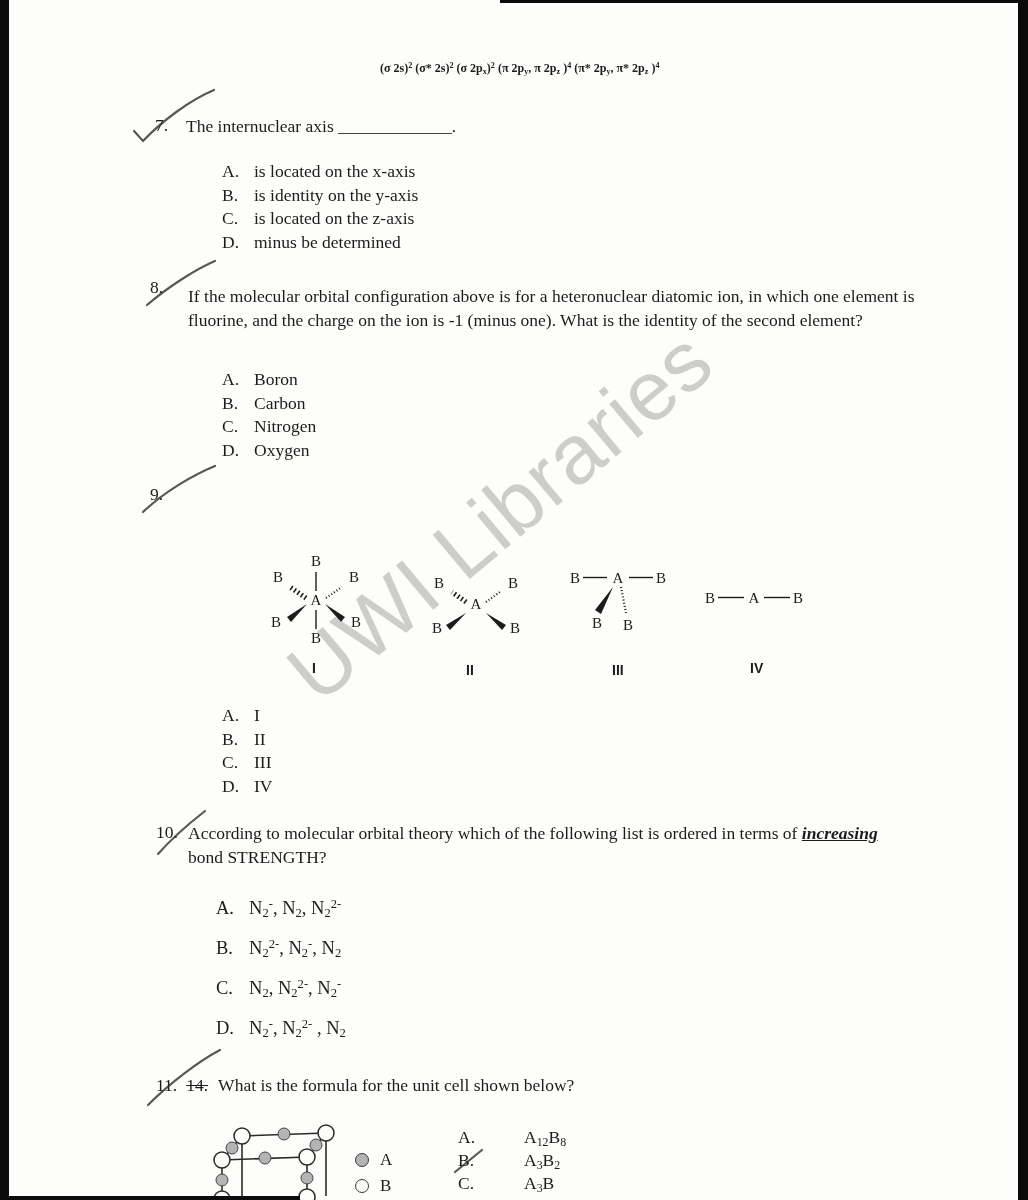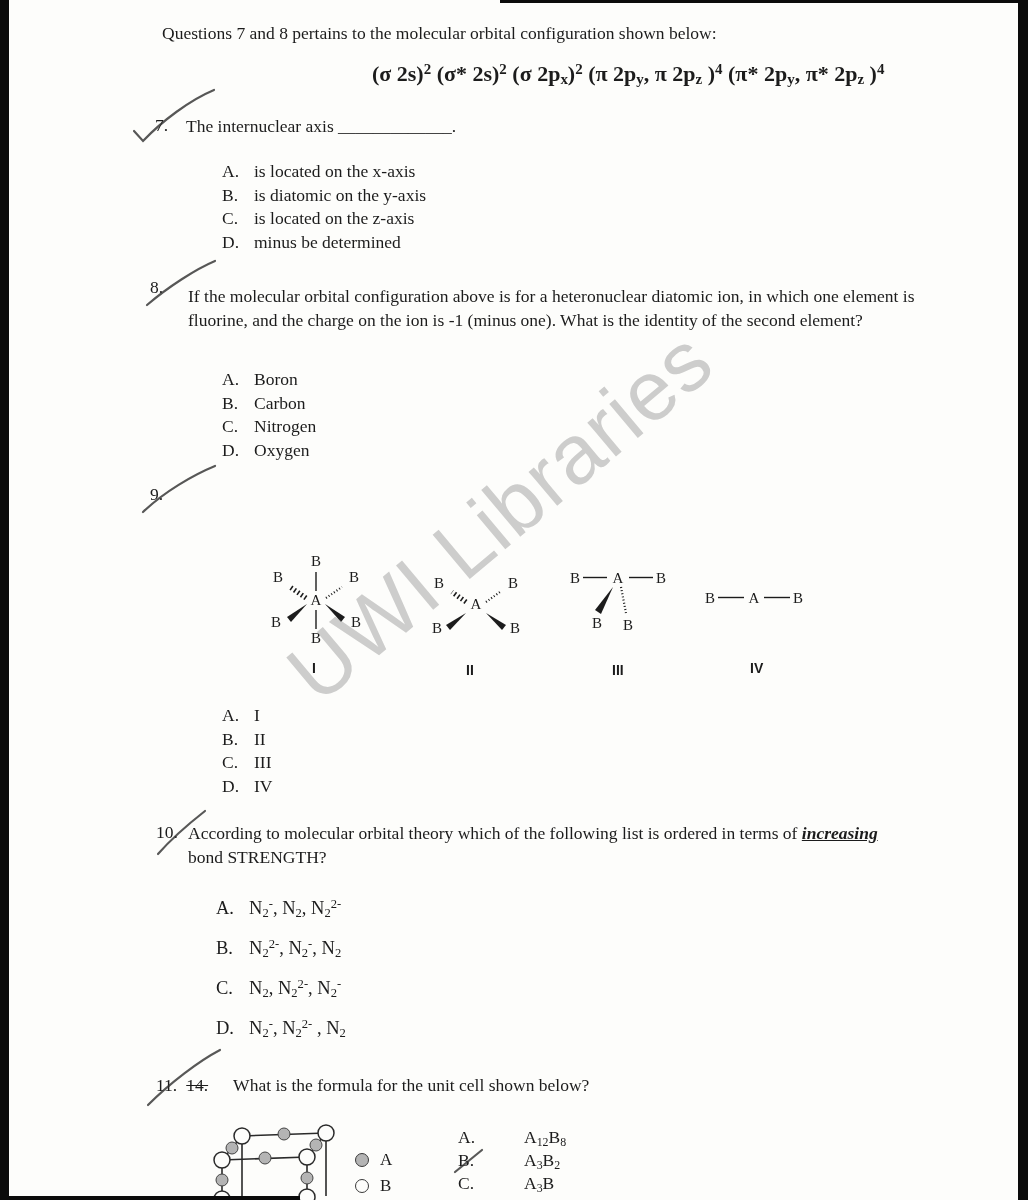--- a/index.html
+++ b/index.html
@@ -9,66 +9,65 @@
           background:#fdfdfb; overflow:hidden; color:#1c1c1c; }
   .abs { position:absolute; }
   .edge { position:absolute; background:#0b0b0b; z-index:8; }
   .body-text { font-size:17.5px; line-height:23.5px; }
   .qnum { font-size:17.5px; }
   .opt { display:flex; font-size:17.5px; line-height:23.5px; }
   .opt-label { width:32px; flex:none; }
   .emph { font-weight:bold; font-style:italic; text-decoration:underline; }
   sub { font-size:0.68em; vertical-align:-0.22em; line-height:0; }
   sup { font-size:0.68em; vertical-align:0.5em; line-height:0; }
-  .mo { font-size:22px; font-weight:bold; white-space:nowrap; }
+  .mo { font-size:12px; font-weight:bold; white-space:nowrap;margin-left:8px; }
   .watermark { position:absolute; left:180px; top:468px; width:640px; text-align:center;
                font-size:84px; letter-spacing:1px; color:#8c8c8c; opacity:0.42;
                transform:rotate(-40deg); font-family:"Liberation Sans",sans-serif;
                pointer-events:none; z-index:5; }
   .figlabel { position:absolute; font-family:"Liberation Sans",sans-serif;
               font-weight:bold; font-size:14px; }
   .bigopt { display:flex; font-size:18.5px; height:40px; align-items:flex-start; }
   .bigopt .opt-label { width:33px; }
   .cellopt { display:flex; font-size:17.5px; line-height:23px; }
   .cellopt .opt-label { width:66px; flex:none; }
-  .struck { text-decoration:line-through; margin-right:25px; }
+  .struck { text-decoration:line-through; margin-right:10px; }
   .num11 { margin-right:9px; }
   .legend-marker { width:14px; height:14px; border-radius:50%; border:1.4px solid #3a3a3a; }
   .marker-shaded { background:#b4b4b4; }
   .marker-open { background:#fdfdfb; }
   .legend-row { position:absolute; display:flex; align-items:center; gap:11px; font-size:17px; }
   svg text { font-family:"Liberation Serif","DejaVu Serif",serif; font-size:15px; fill:#1c1c1c; }
   .overlay { position:absolute; left:0; top:0; z-index:6; pointer-events:none; }
 </style>
 </head>
 <body>
 
 <div class="page">
 
   <div class="edge" style="left:0;top:0;width:9px;height:1200px;"></div>
   <div class="edge" style="left:1018px;top:0;width:10px;height:1200px;"></div>
   <div class="edge" style="left:500px;top:0;width:528px;height:3px;"></div>
   <div class="edge" style="left:0;top:1196px;width:300px;height:4px;"></div>
 
   <div class="watermark">UWI Libraries</div>
 
-  <div class="abs body-text" style="left:162px;top:22px;width:740px;">Questions 7 and 8 pertains to the molecular orbital configuration shown below:</div>
 
   <div class="abs mo" style="left:372px;top:61px;"><span>(σ 2s)</span><sup>2</sup><span> (σ* 2s)</span><sup>2</sup><span> (σ 2p</span><sub>x</sub><span>)</span><sup>2</sup><span> (π 2p</span><sub>y</sub><span>, π 2p</span><sub>z</sub><span> )</span><sup>4</sup><span> (π* 2p</span><sub>y</sub><span>, π* 2p</span><sub>z</sub><span> )</span><sup>4</sup></div>
 
   <div class="abs qnum" style="left:155px;top:115px;">7.</div>
   <div class="abs body-text" style="left:186px;top:115px;width:600px;">The internuclear axis _____________.</div>
   <div class="abs" style="left:222px;top:160px;">
     <div class="opt">
         <span class="opt-label">A.</span>
         <span>is located on the x-axis</span>
       </div>
     <div class="opt">
         <span class="opt-label">B.</span>
-        <span>is diatomic on the y-axis</span>
+        <span>is identity on the y-axis</span>
       </div>
     <div class="opt">
         <span class="opt-label">C.</span>
         <span>is located on the z-axis</span>
       </div>
     <div class="opt">
         <span class="opt-label">D.</span>
         <span>minus be determined</span>
       </div>
   </div>

